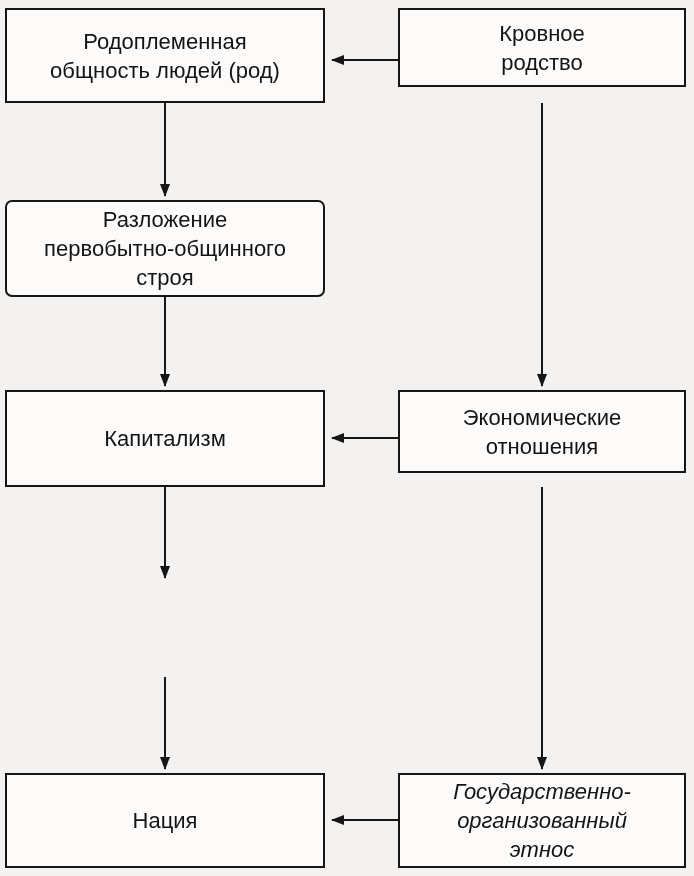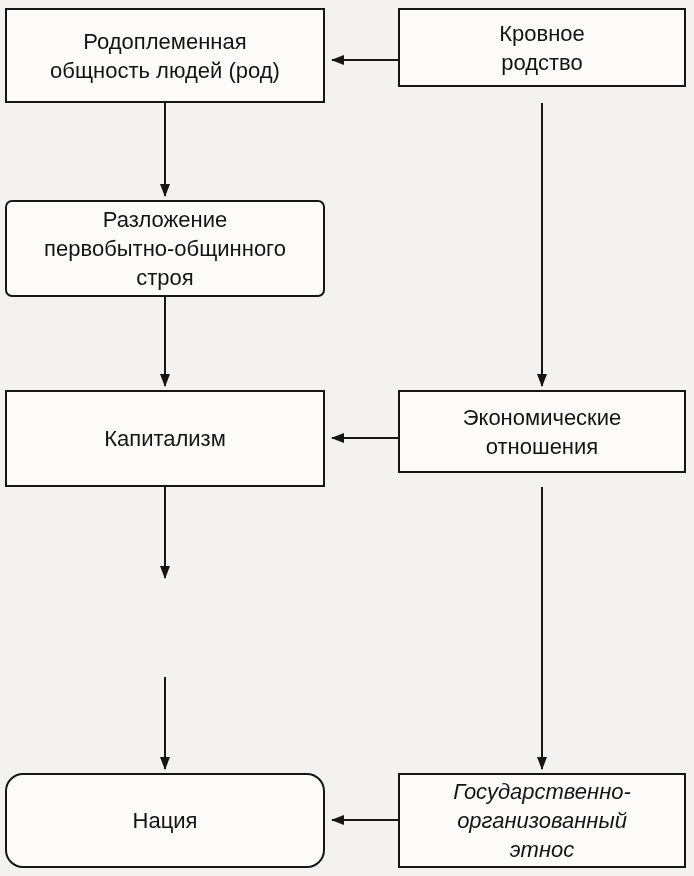--- a/index.html
+++ b/index.html
@@ -90,21 +90,21 @@
   <div class="node" style="left:5px;   top:390px; width:320px; height:97px;">
     <span class="node-label">Капитализм</span>
   </div>
 
   <div class="node" style="left:398px; top:390px; width:288px; height:83px;">
     <span class="node-label">Экономические
 отношения</span>
   </div>
 
 
-  <div class="node" style="left:5px;   top:773px; width:320px; height:95px;border-radius:18px;">
+  <div class="node" style="left:5px;   top:773px; width:320px; height:95px;">
     <span class="node-label">Нация</span>
   </div>
 
   <div class="node" style="left:398px; top:773px; width:288px; height:95px;font-style:italic;">
     <span class="node-label">Государственно-
 организованный
 этнос</span>
   </div>
 
 </div>

